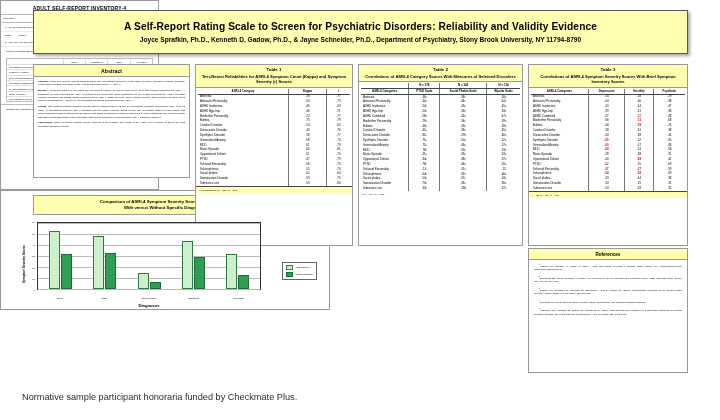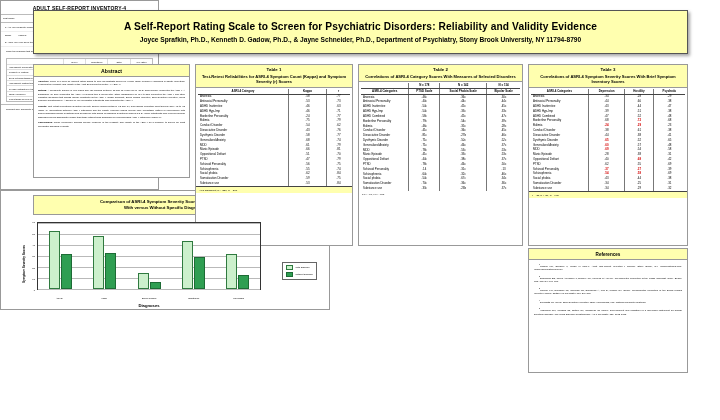--- a/index.html
+++ b/index.html
@@ -706,13 +706,14 @@
     <div class="panel-head">References</div>
     <div class="ref-body">
         <p><sup>1</sup>Gadow KD, Sprafkin J, Weiss M (2004). Adult Self-Report Inventory-4 manual. Stony Brook, NY: checkmateplus.com. (www.checkmateplus.com).</p>
         <p><sup>2</sup>Blanchard EB, Jones-Alexander J, Buckley TC, Forneris CA (1996). Psychometric properties of the PTSD Checklist (PCL). Behav. Res. Ther 34: 669-673.</p>
         <p><sup>3</sup>Connor KM, Davidson JR, Churchill LE, Sherwood A, Foa E, Weisler RH (2000). Psychometric properties of the Social Phobia Inventory (SPIN). British J of Psychiatry 176: 379-386.</p>
         <p><sup>4</sup>Derogatis LR (1993). Brief Symptom Inventory (BSI). Minneapolis, MN: National Computer Systems.</p>
         <p><sup>5</sup>Hirschfeld RM, Williams JB, Spitzer RL, Calabrese JR (2000). Development and validation of a screening instrument for bipolar spectrum disorder: The Mood Disorder Questionnaire. Am J Psychiatry 157: 1873-1875.</p>
       </div>
   </div>
 
+  <div class="footer">Normative sample participant honoraria funded by Checkmate Plus.</div>
 </div>
 
 </body></html>

